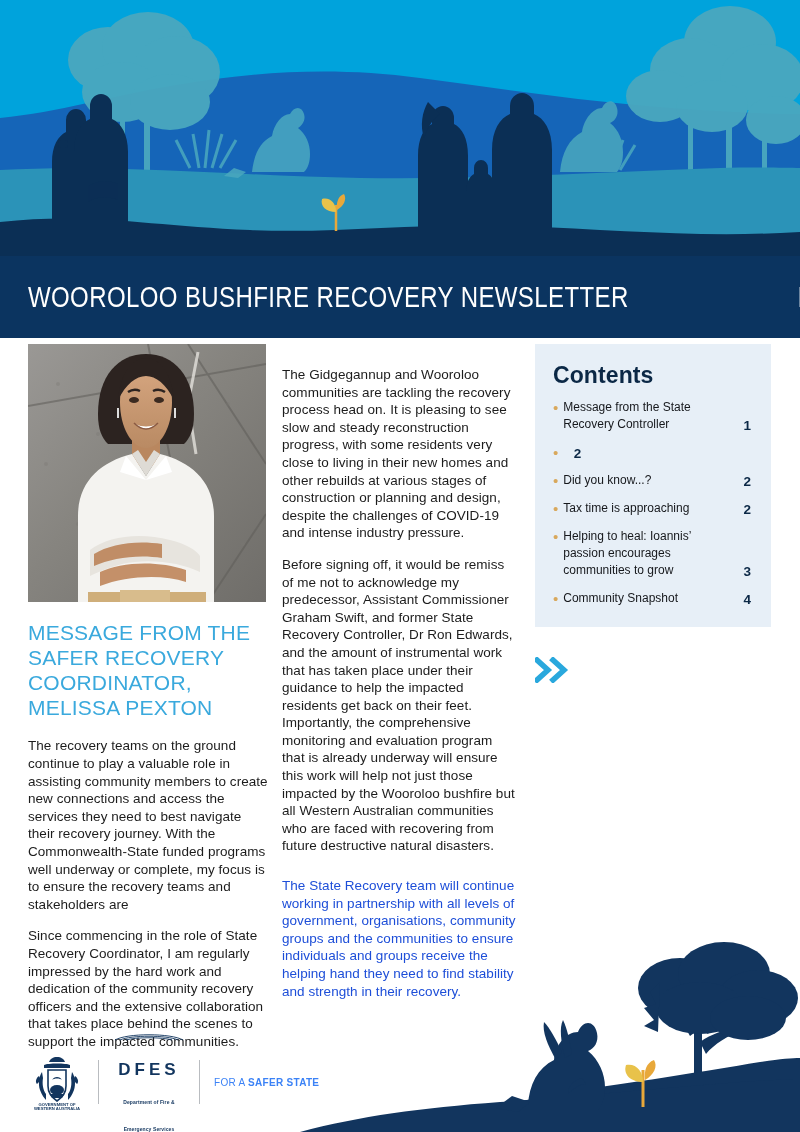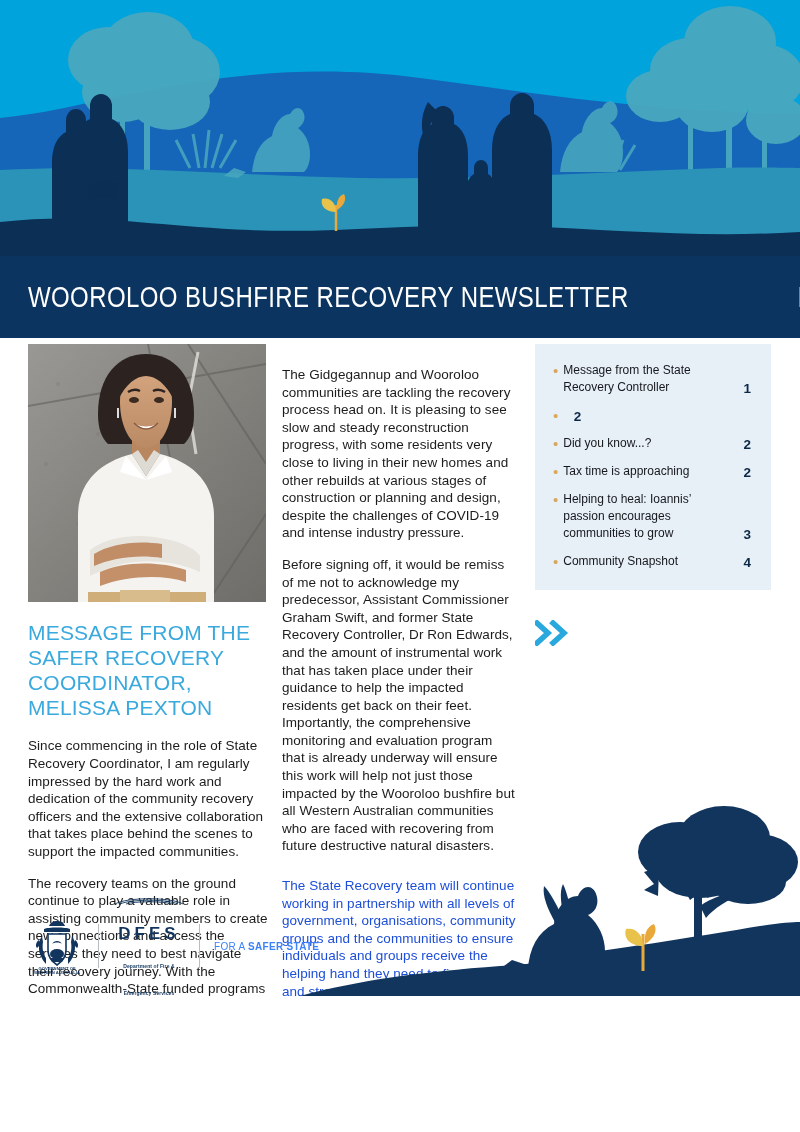--- a/index.html
+++ b/index.html
@@ -4,21 +4,21 @@
 <style>
   html, body { margin:0; padding:0; }
   body {
     width:800px; height:1132px;
     background:#ffffff;
     font-family:"Liberation Sans", sans-serif;
     overflow:hidden;
     position:relative;
     color:#1b1b1b;
   }
-  .page { position:relative; width:800px; height:996px; overflow:hidden; }
+  .page { position:relative; width:800px; height:1132px; overflow:hidden; }
 
   
   .hero { position:absolute; left:0; top:0; width:800px; height:258px; overflow:hidden; background:#00a3dc; }
   .hero svg { display:block; width:800px; height:258px; }
 
   
   .masthead {
     position:absolute; left:0; top:256px; width:800px; height:82px;
     background:#0b3460;
     display:flex; align-items:center; justify-content:space-between;
@@ -269,34 +269,35 @@
         <path d="M66 210 c16 -10 42 -14 68 -10 l0 14 c-24 -4 -50 0 -68 8 z" fill="#c08d66"></path>
 
         <rect x="60" y="248" width="118" height="10" fill="#cfae7a"></rect>
         <rect x="92" y="246" width="50" height="12" fill="#d8bc8c"></rect>
       </svg>
     </div>
 
     <h2 class="headline">MESSAGE FROM THE SAFER RECOVERY COORDINATOR, MELISSA PEXTON</h2>
 
     <div style="margin-top:16px;">
+      <p class="body">The recovery teams on the ground continue to play a valuable role in assisting community members to create new connections and access the services they need to best navigate their recovery journey. With the Commonwealth-State funded programs well underway or complete, my focus is to ensure the recovery teams and stakeholders are</p>
       <p class="body">Since commencing in the role of State Recovery Coordinator, I am regularly impressed by the hard work and dedication of the community recovery officers and the extensive collaboration that takes place behind the scenes to support the impacted communities.</p>
-      <p class="body">The recovery teams on the ground continue to play a valuable role in assisting community members to create new connections and access the services they need to best navigate their recovery journey. With the Commonwealth-State funded programs well underway or complete, my focus is to ensure the recovery teams and stakeholders are</p>
     </div>
   </div>
 
   <div class="col-mid">
     <p class="body">The Gidgegannup and Wooroloo communities are tackling the recovery process head on. It is pleasing to see slow and steady reconstruction progress, with some residents very close to living in their new homes and other rebuilds at various stages of construction or planning and design, despite the challenges of COVID-19 and intense industry pressure.</p>
     <p class="body">Before signing off, it would be remiss of me not to acknowledge my predecessor, Assistant Commissioner Graham Swift, and former State Recovery Controller, Dr Ron Edwards, and the amount of instrumental work that has taken place under their guidance to help the impacted residents get back on their feet. Importantly, the comprehensive monitoring and evaluation program that is already underway will ensure this work will help not just those impacted by the Wooroloo bushfire but all Western Australian communities who are faced with recovering from future destructive natural disasters.</p>
     <p class="body accent">The State Recovery team will continue working in partnership with all levels of government, organisations, community groups and the communities to ensure individuals and groups receive the helping hand they need to find stability and strength in their recovery.</p>
   </div>
 
   <div class="col-right">
 
     <div class="contents-card">
+      <div class="contents-title">Contents</div>
 
       <div class="toc-item">
         <span class="toc-bullet">•</span>
         <span class="toc-label">Message from the State Recovery Controller</span>
         <span class="toc-page">1</span>
       </div>
 
       <div class="toc-item">
         <span class="toc-bullet">•</span>
         <span class="toc-page">2</span>

